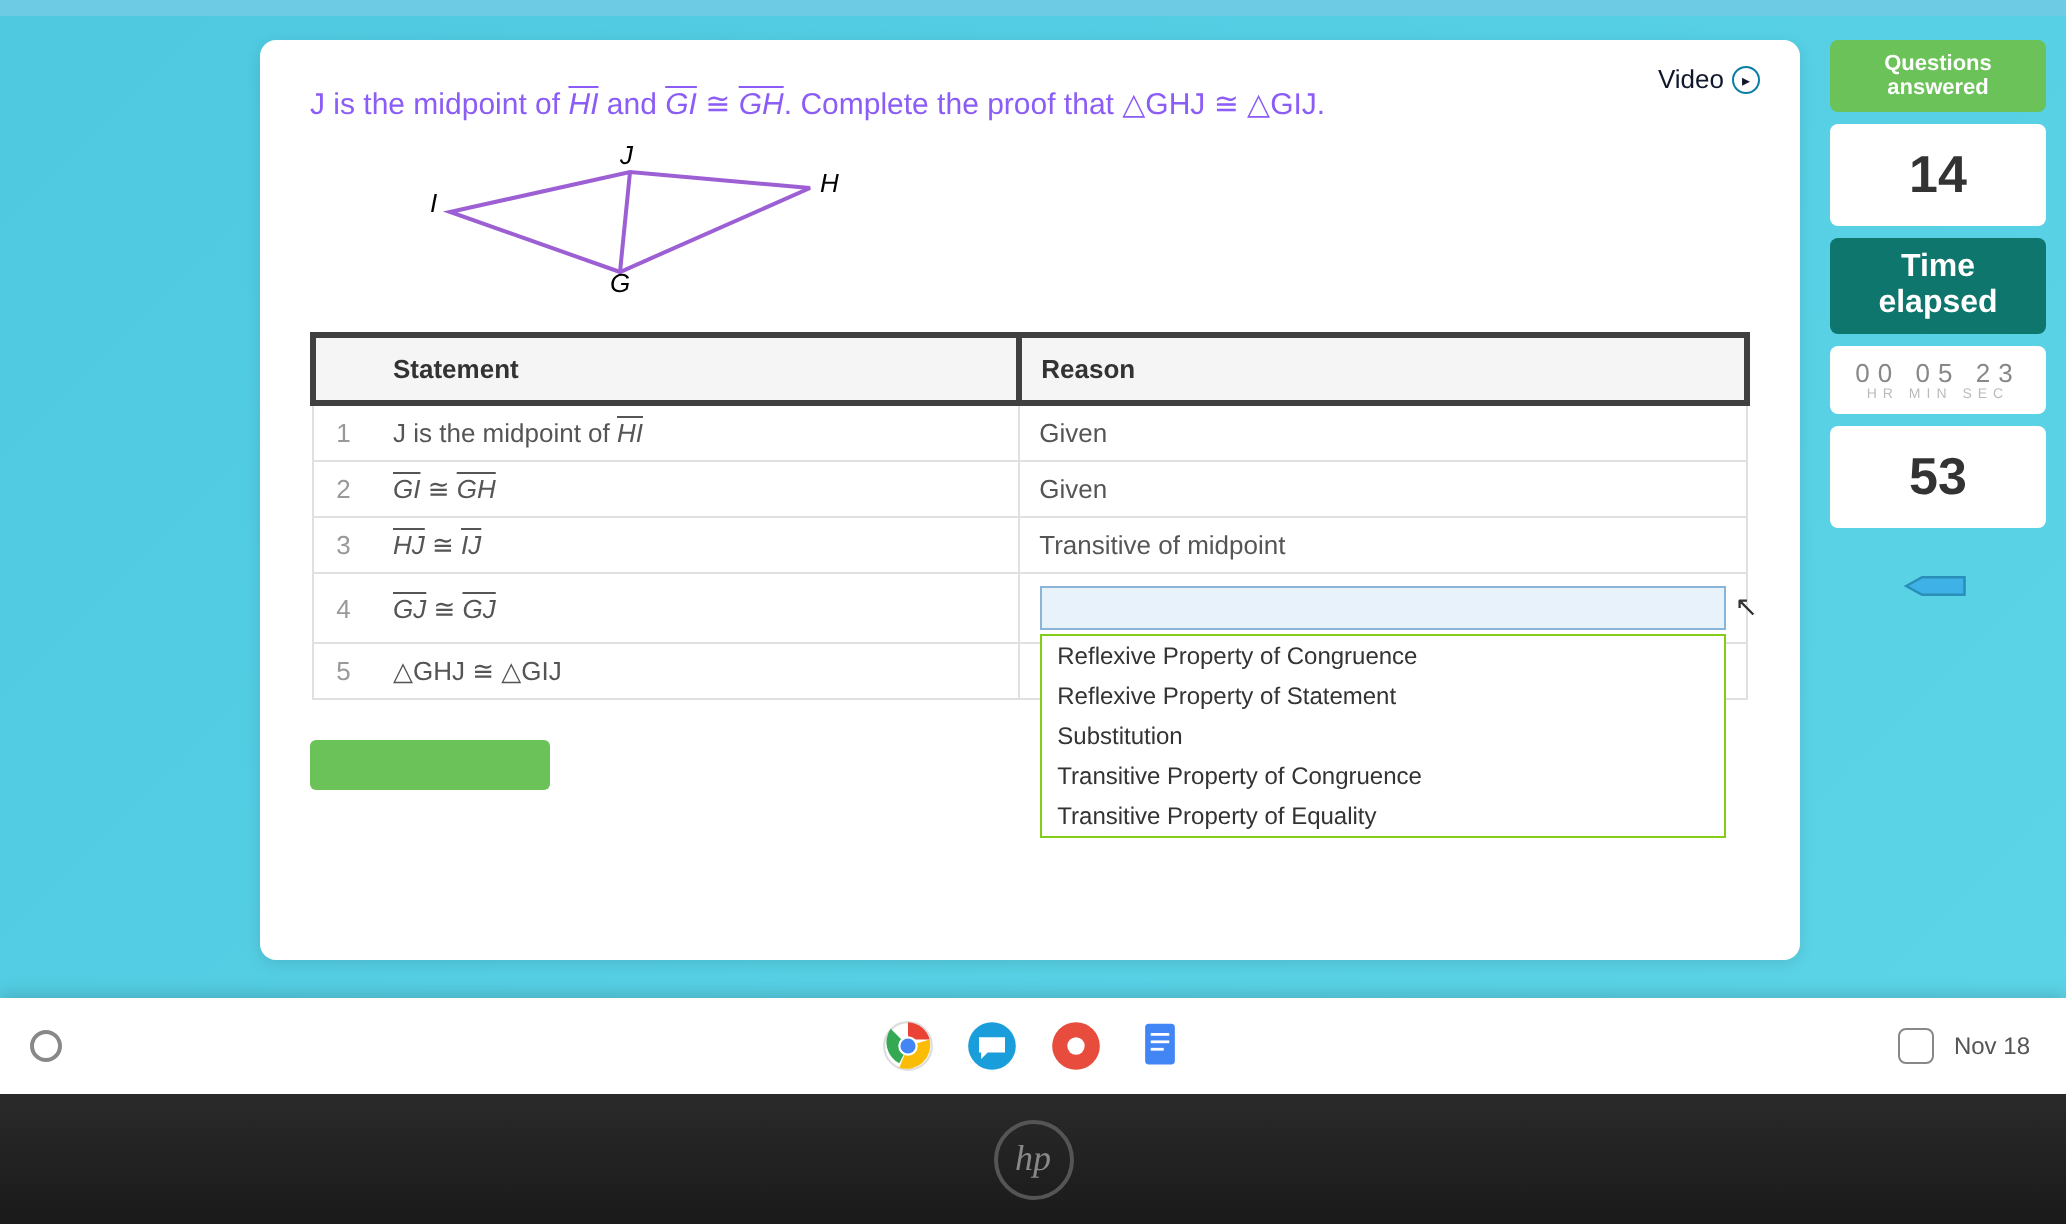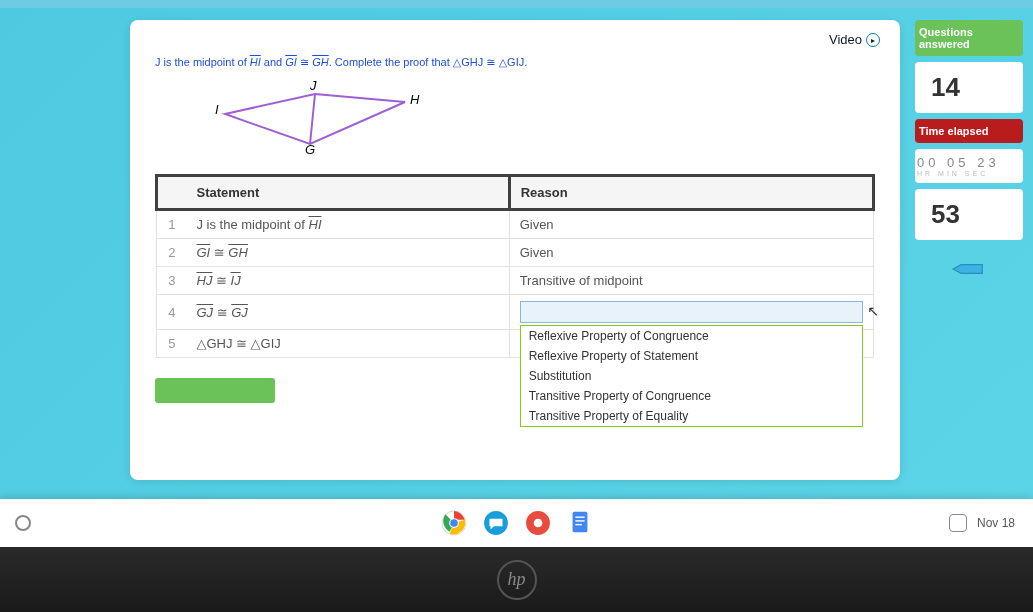--- a/index.html
+++ b/index.html
@@ -1,38 +1,38 @@
 <!DOCTYPE html>
 <html><head>
 <meta charset="utf-8">
 <style>
 * { margin: 0; padding: 0; box-sizing: border-box; }
 body { font-family: Arial, sans-serif; background: linear-gradient(135deg, #4ec9e0 0%, #5dd5e8 100%); width: 1033px; height: 612px; overflow: hidden; position: relative; }
 .main-container { display: flex; padding: 20px 10px 10px 130px; height: 490px; gap: 15px; }
 .content-panel { background: #fff; border-radius: 8px; padding: 20px 25px; flex: 1; box-shadow: 0 2px 8px rgba(0,0,0,0.1); position: relative; }
 .video-link { position: absolute; top: 12px; right: 20px; color: #0f172a; font-size: 13px; display: flex; align-items: flex-end; gap: 4px; cursor: pointer; }
 .video-link .play-icon { width: 14px; height: 14px; border: 1px solid #0a7ea4; border-radius: 50%; display: inline-flex; align-items: center; justify-content: center; font-size: 8px; }
-.question-text { color: #1d4ed8; font-size: 11px; margin-bottom: 15px; margin-top: 16px; }
+.question-text { color: #8b5cf6; font-size: 15px; margin-bottom: 15px; margin-top: 3px; }
 .overline { text-decoration: overline; font-style: italic; }
 .triangle-area { margin: 10px 0 15px 60px; height: 75px; position: relative; width: 220px; }
 .proof-table { width: 100%; border-collapse: collapse; font-size: 13px; }
 .proof-table th { text-align: left; padding: 8px 10px; background: #f5f5f5; border: 3px solid #404040; font-weight: bold; color: #333; }
 .proof-table td { padding: 6px 10px; border: 1px solid #e0e0e0; color: #555; position: relative; }
 .proof-table td.num { width: 30px; text-align: center; color: #999; border-right: none; }
 .proof-table td.statement-cell { border-left: none; }
 .dropdown-input { width: 100%; border: 1px solid #8ab4d8; background: #e8f2fa; padding: 3px 6px; font-size: 12px; }
 .dropdown-list { position: absolute; background: #fff; border: 1px solid #84cc16; width: calc(100% - 20px); left: 10px; top: 30px; z-index: 10; font-size: 12px; }
 .dropdown-list div { padding: 3px 8px; color: #333; }
 .cursor-icon { position: absolute; right: -6px; top: 8px; font-size: 14px; color: #333; z-index:15; }
 .submit-btn { background: #6ac259; width: 120px; height: 25px; margin-top: 20px; border: none; border-radius: 3px; }
 .sidebar { width: 108px; display: flex; flex-direction: column; gap: 6px; }
-.sb-box { border-radius: 4px; text-align: left; padding: 6px 4px; }
+.sb-box { border-radius: 4px; text-align: center; padding: 6px 4px; }
 .sb-green { background: #6ac259; color: #fff; font-size: 11px; font-weight: bold; }
 .sb-value { background: #fff; color: #333; font-size: 26px; font-weight: bold; padding: 10px 16px; }
-.sb-blue { background: #b91c1c; color: #fff; font-size: 11px; font-weight: bold; }
+.sb-blue { background: #0f766e; color: #fff; font-size: 16px; font-weight: bold; }
 .sb-time { background: #fff; padding: 6px 2px; }
 .sb-time .nums { color: #888; font-size: 13px; letter-spacing: 4px; }
 .sb-time .labs { color: #bbb; font-size: 7px; letter-spacing: 3px; }
 .sb-red { background: #e85d4a; color: #fff; font-size: 11px; font-weight: bold; }
 .sb-redsub { font-size: 9px; font-weight: normal; }
 .pencil-icon { width: 30px; height: 30px; margin: 8px auto; transform: rotate(45deg); }
 .taskbar { position: absolute; bottom: 65px; left: 0; right: 0; height: 48px; background: #fff; box-shadow: 0 -2px 8px rgba(0,0,0,0.15); display: flex; align-items: center; justify-content: center; gap: 14px; }
 .tb-left-circle { position: absolute; left: 15px; width: 16px; height: 16px; border: 2px solid #888; border-radius: 50%; }
 .tb-icon { width: 28px; height: 28px; border-radius: 50%; display: flex; align-items: center; justify-content: center; font-size: 14px; }
 .tb-date { position: absolute; right: 18px; color: #555; font-size: 12px; display: flex; align-items: center; gap: 10px; }

